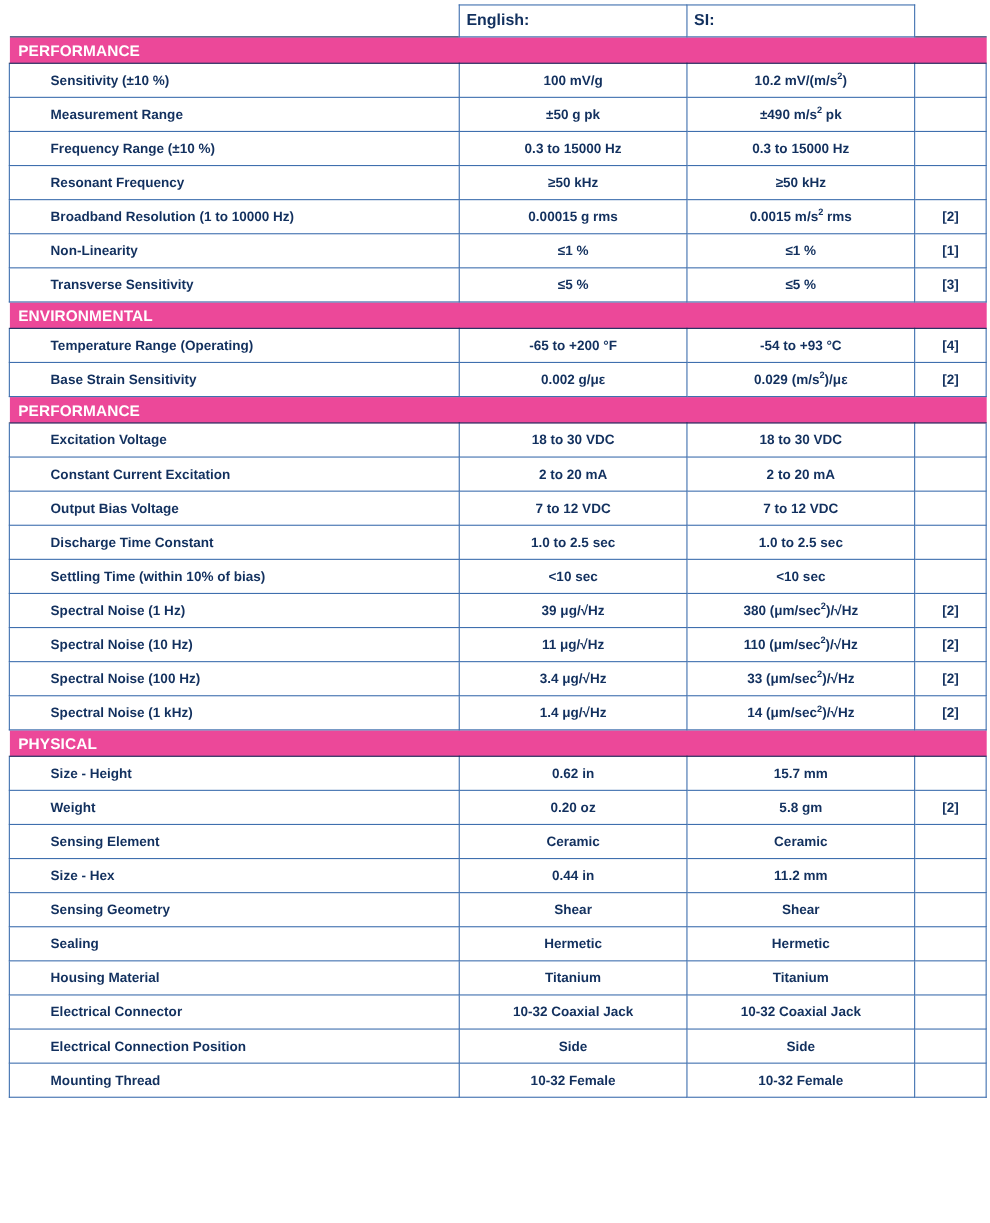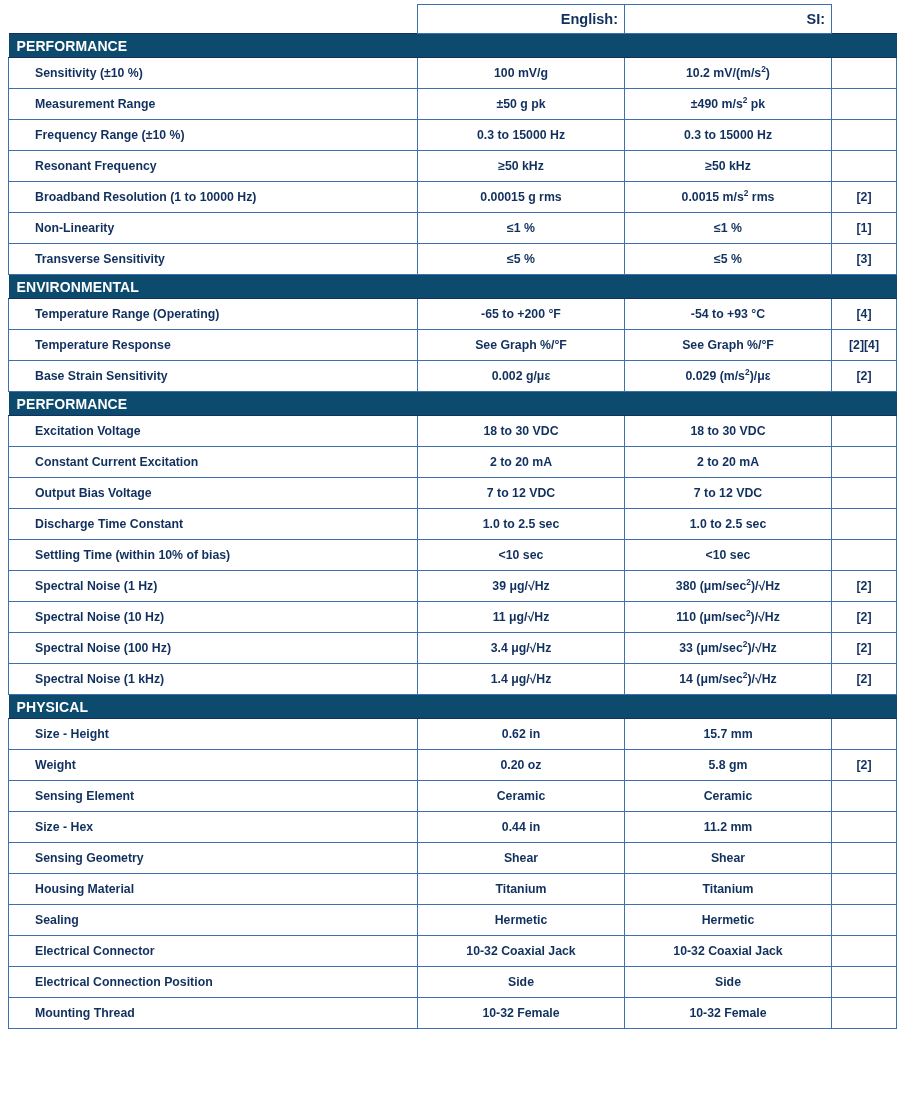--- a/index.html
+++ b/index.html
@@ -34,32 +34,32 @@
   
   tr.hdr td {
     border: 1px solid #3f6fae;
     border-left-color: #3f6fae;
     height: 28px;
     padding: 0 6px;
     background: #ffffff;
     color: #12305e;
     font-size: 14.5px;
     font-weight: bold;
-    text-align: right;
+    text-align: left;
     vertical-align: middle;
   }
   tr.hdr td.blank-param,
   tr.hdr td.blank-note {
     border: 0;
     background: transparent;
   }
 
   
   tr.section td {
-    background: #0c4a6e;
+    background: #ec4899;
     color: #ffffff;
     font-size: 14px;
     font-weight: bold;
     letter-spacing: 0.1px;
     height: 23px;
     padding: 0 0 0 8px;
     border: 0;
     border-top: 1px solid #152f5e;
     border-bottom: 1px solid #152f5e;
     vertical-align: middle;
@@ -71,21 +71,21 @@
     border: 1px solid #3f6fae;
     height: 28px;
     font-size: 12.3px;
     color: #12305e;
     font-weight: bold;
     vertical-align: middle;
     background: #ffffff;
   }
   td.param {
     text-align: left;
-    padding-left: 26px;
+    padding-left: 37px;
     font-weight: bold;
     font-size: 12.3px;
   }
   td.val {
     text-align: center;
     padding: 0 4px;
     font-size: 12.2px;
   }
   td.note {
     text-align: center;
@@ -167,26 +167,20 @@
         <tr class="section">
           <td colspan="4">ENVIRONMENTAL</td>
         </tr>
         <tr class="data">
           <td class="param">Temperature Range (Operating)</td>
           <td class="val">-65 to +200 °F</td>
           <td class="val">-54 to +93 °C</td>
           <td class="note">[4]</td>
         </tr>
         <tr class="data">
-          <td class="param">Temperature Response</td>
-          <td class="val">See Graph %/°F</td>
-          <td class="val">See Graph %/°F</td>
-          <td class="note">[2][4]</td>
-        </tr>
-        <tr class="data">
           <td class="param">Base Strain Sensitivity</td>
           <td class="val">0.002 g/με</td>
           <td class="val">0.029 (m/s<sup>2</sup>)/με</td>
           <td class="note">[2]</td>
         </tr>
         <tr class="section">
           <td colspan="4">PERFORMANCE</td>
         </tr>
         <tr class="data">
           <td class="param">Excitation Voltage</td>
@@ -269,32 +263,32 @@
           <td class="val">11.2 mm</td>
           <td class="note"></td>
         </tr>
         <tr class="data">
           <td class="param">Sensing Geometry</td>
           <td class="val">Shear</td>
           <td class="val">Shear</td>
           <td class="note"></td>
         </tr>
         <tr class="data">
+          <td class="param">Sealing</td>
+          <td class="val">Hermetic</td>
+          <td class="val">Hermetic</td>
+          <td class="note"></td>
+        </tr>
+        <tr class="data">
           <td class="param">Housing Material</td>
           <td class="val">Titanium</td>
           <td class="val">Titanium</td>
           <td class="note"></td>
         </tr>
         <tr class="data">
-          <td class="param">Sealing</td>
-          <td class="val">Hermetic</td>
-          <td class="val">Hermetic</td>
-          <td class="note"></td>
-        </tr>
-        <tr class="data">
           <td class="param">Electrical Connector</td>
           <td class="val">10-32 Coaxial Jack</td>
           <td class="val">10-32 Coaxial Jack</td>
           <td class="note"></td>
         </tr>
         <tr class="data">
           <td class="param">Electrical Connection Position</td>
           <td class="val">Side</td>
           <td class="val">Side</td>
           <td class="note"></td>

